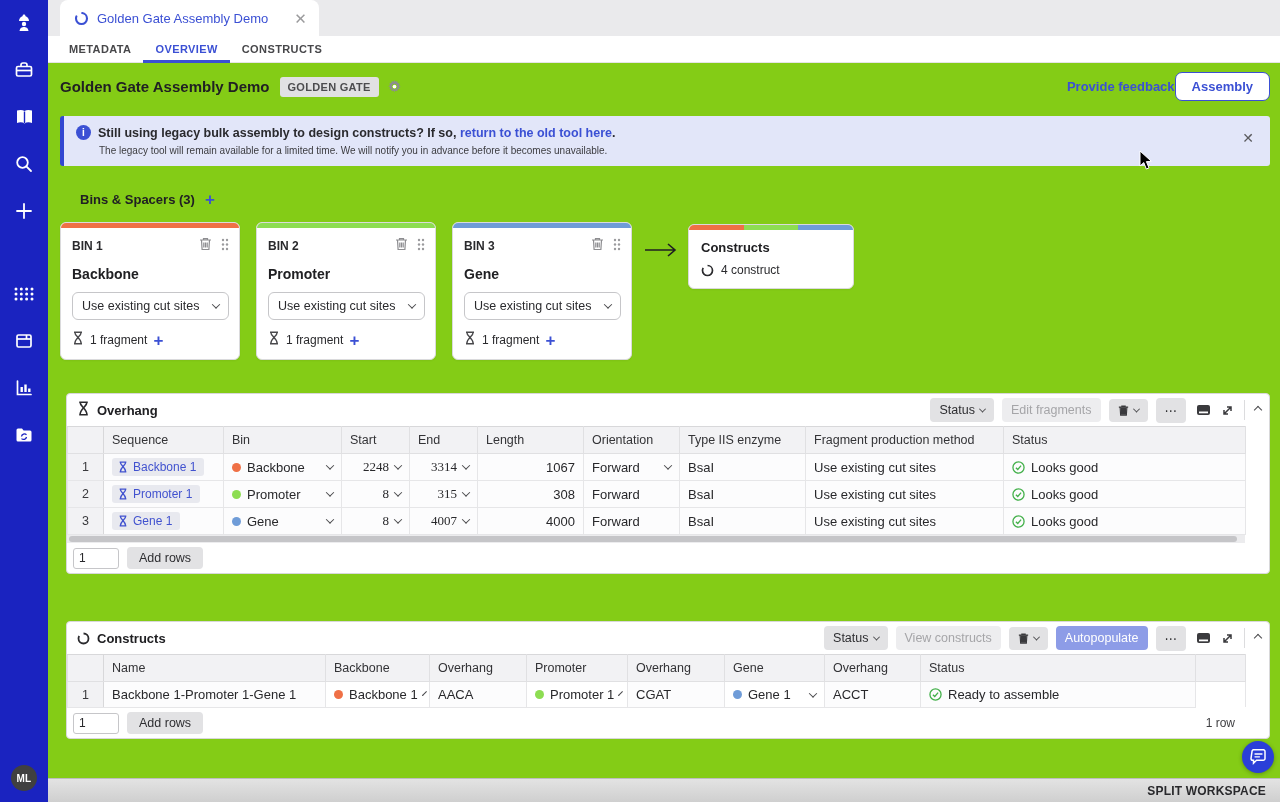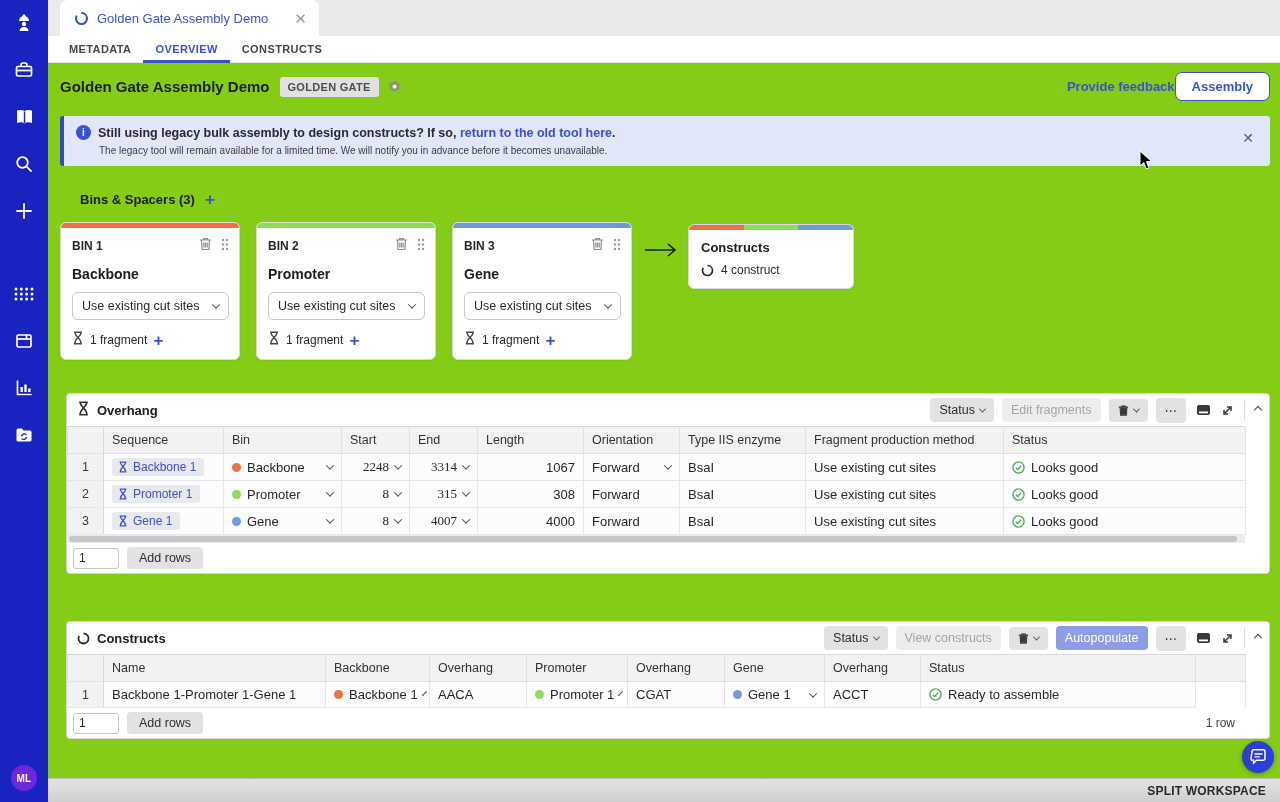--- a/index.html
+++ b/index.html
@@ -4,21 +4,21 @@
 <style>
   * { margin:0; padding:0; box-sizing:border-box; }
   html,body { width:1280px; height:802px; overflow:hidden; font-family:"Liberation Sans", sans-serif; background:#fff; }
   .app { position:relative; width:1280px; height:802px; display:flex; }
 
   
   .sidebar { position:relative; width:48px; height:802px; background:#1a23c0; flex:0 0 48px; display:flex; flex-direction:column; align-items:center; padding-top:12px; }
   .side-icon { width:22px; height:22px; margin-bottom:25px; display:flex; align-items:center; justify-content:center; cursor:pointer; }
   .side-icon svg { display:block; }
   .side-gap { height:36px; }
-  .avatar { position:absolute; bottom:11px; left:11px; width:26px; height:26px; border-radius:50%; background:#6d28d9; color:#fff; font-size:10px; font-weight:bold; display:flex; align-items:center; justify-content:center; letter-spacing:.3px; }
+  .avatar { position:absolute; bottom:11px; left:11px; width:26px; height:26px; border-radius:50%; background:#404040; color:#fff; font-size:10px; font-weight:bold; display:flex; align-items:center; justify-content:center; letter-spacing:.3px; }
 
   
   .main { position:relative; flex:1; height:802px; background:#84cc16; overflow:hidden; }
 
   .tabstrip { height:36px; background:#eaeaec; display:flex; align-items:flex-end; }
   .tab { margin-left:12px; height:36px; background:#fff; border-radius:8px 8px 0 0; display:flex; align-items:center; padding:0 12px 0 14px; min-width:206px; }
   .tab-title { color:#3b50d4; font-size:13px; margin:0 26px 0 8px; white-space:nowrap; }
   .tab-close { color:#9a9a9c; font-size:15px; line-height:1; cursor:pointer; }
 
   .subtabs { height:27px; background:#fff; border-bottom:1px solid #e4e4e6; display:flex; align-items:stretch; padding-left:9px; }

